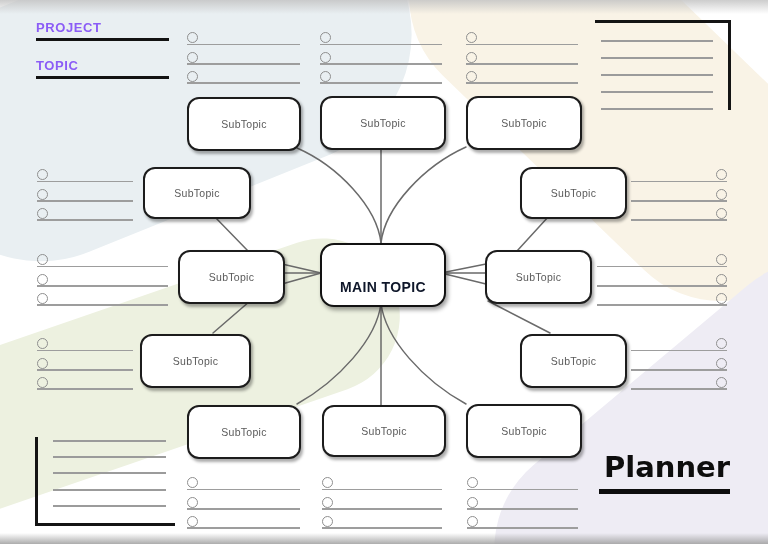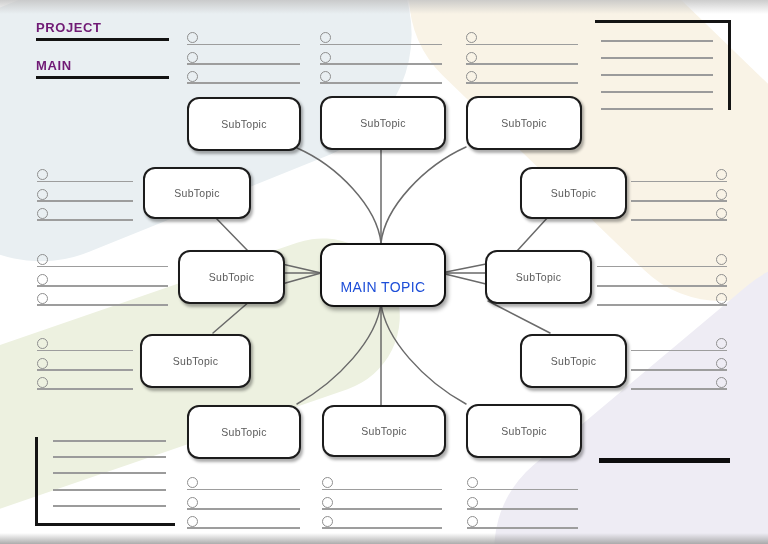--- a/index.html
+++ b/index.html
@@ -17,21 +17,21 @@
   .band-lavender{left:520px;top:510px;width:500px;height:220px;border-radius:110px;
     background:#eeecf4;transform:rotate(-40deg);transform-origin:0 50%;}
 
   
   .edge-top{left:0;top:0;right:0;height:14px;z-index:6;pointer-events:none;
     background:linear-gradient(#c4c4c4, rgba(255,255,255,0));opacity:.85;}
   .edge-bottom{left:0;bottom:0;right:0;height:11px;z-index:6;pointer-events:none;
     background:linear-gradient(to top,#9e9e9e, rgba(255,255,255,0));opacity:.85;}
 
   
-  .hdr-label{z-index:3;font-size:13px;font-weight:700;letter-spacing:.6px;color:#701a75;}
+  .hdr-label{z-index:3;font-size:13px;font-weight:700;letter-spacing:.6px;color:#8b5cf6;}
   .hdr-rule{z-index:3;height:2.5px;background:#121212;}
 
   
   .lines-group{position:absolute;z-index:1;}
   .line-row{position:relative;height:19.4px;}
   .line-row::after{content:"";position:absolute;left:0;right:0;bottom:0;height:1.7px;background:#9d9d9d;}
   .bullet{position:absolute;left:0;bottom:2px;width:9px;height:9px;border:1.7px solid #8f8f8f;
     border-radius:50%;background:transparent;}
   .lines-group.right .bullet{left:auto;right:0;}
 
@@ -46,38 +46,38 @@
 
   
   .connectors{position:absolute;left:0;top:0;z-index:2;}
   .connectors path{stroke:#6a6a6a;stroke-width:1.5;fill:none;stroke-linecap:round;}
 
   
   .node{position:absolute;z-index:3;background:#ffffff;display:flex;align-items:center;justify-content:center;}
   .node.sub{border:2px solid #1c1c1c;border-radius:12px;box-shadow:2px 2.5px 3px rgba(0,0,0,.33);}
   .node.main{border:2.5px solid #121212;border-radius:14px;box-shadow:2px 3px 4px rgba(0,0,0,.38);}
   .sub-label{font-size:10.5px;color:#5a5a5a;letter-spacing:.3px;text-align:center;}
-  .main-label{font-size:14px;font-weight:400;color:#1d4ed8;letter-spacing:.4px;margin-top:24px;}
+  .main-label{font-size:14px;font-weight:700;color:#0f172a;letter-spacing:.4px;margin-top:24px;}
 
   
   .footer-title{right:38px;top:452px;z-index:3;text-align:right;color:#0d0d0d;
     font-weight:700;font-size:29px;line-height:31px;font-family:"DejaVu Sans","Liberation Sans",sans-serif;}
   .footer-rule{margin-top:6px;margin-left:auto;width:131px;height:5px;background:#0d0d0d;}
 </style>
 </head>
 <body>
 
 <div class="band band-blue"></div>
 <div class="band band-cream"></div>
 <div class="band band-green"></div>
 <div class="band band-lavender"></div>
 
 <div class="abs hdr-label" style="left:36px;top:20px;">PROJECT</div>
 <div class="abs hdr-rule" style="left:36px;top:38px;width:133px;"></div>
-<div class="abs hdr-label" style="left:36px;top:58px;">MAIN</div>
+<div class="abs hdr-label" style="left:36px;top:58px;">TOPIC</div>
 <div class="abs hdr-rule" style="left:36px;top:76px;width:133px;"></div>
 
 <div class="abs corner-tr">
   <div class="cl" style="top:17px;"></div>
   <div class="cl" style="top:34px;"></div>
   <div class="cl" style="top:51px;"></div>
   <div class="cl" style="top:68px;"></div>
   <div class="cl" style="top:85px;"></div>
 </div>
 <div class="abs corner-bl">
@@ -278,17 +278,18 @@
   <span class="sub-label">SubTopic</span>
 </div>
 <div class="node sub" style="left:322px;top:405px;width:120px;height:48px;">
   <span class="sub-label">SubTopic</span>
 </div>
 <div class="node sub" style="left:466px;top:404px;width:112px;height:50px;">
   <span class="sub-label">SubTopic</span>
 </div>
 
 <div class="abs footer-title">
+  <div>Planner</div>
   <div class="footer-rule"></div>
 </div>
 
 <div class="abs edge-top"></div>
 <div class="abs edge-bottom"></div>
 
 </body></html>

